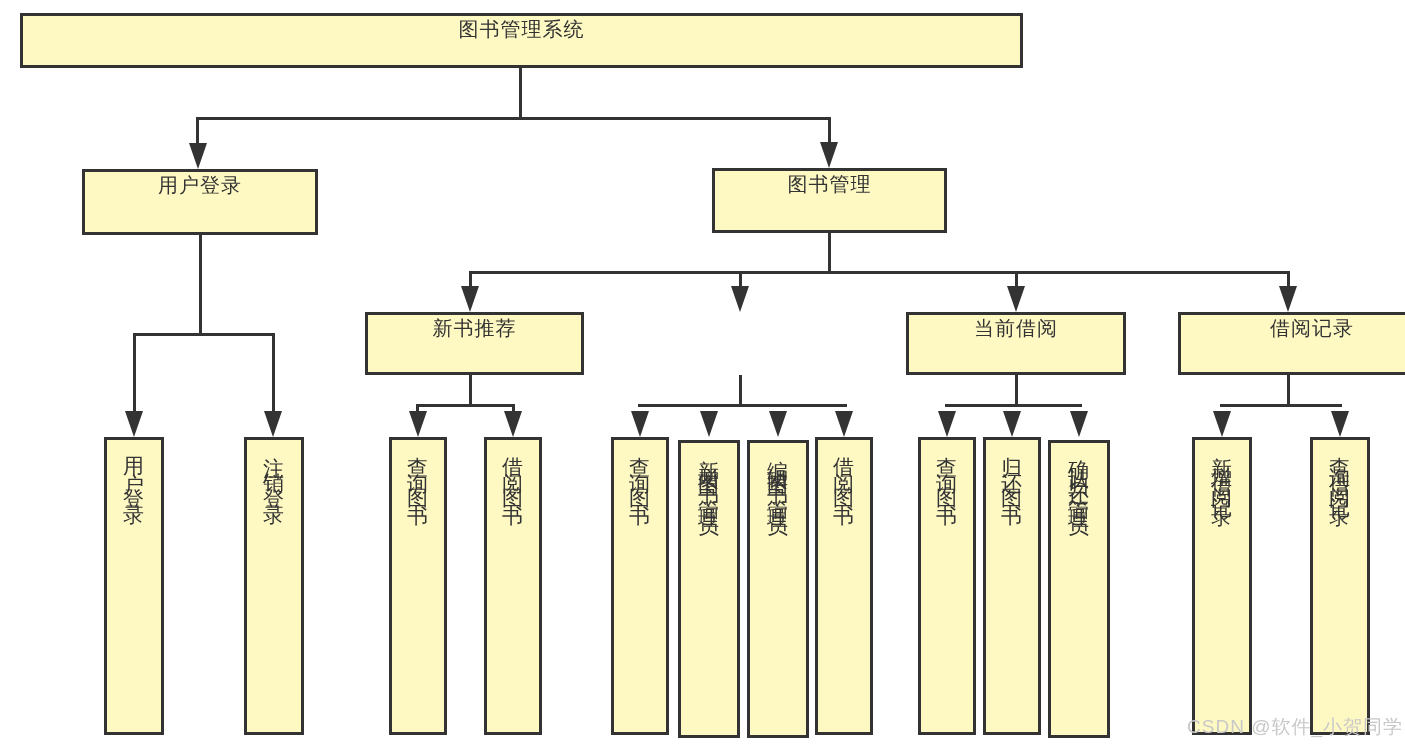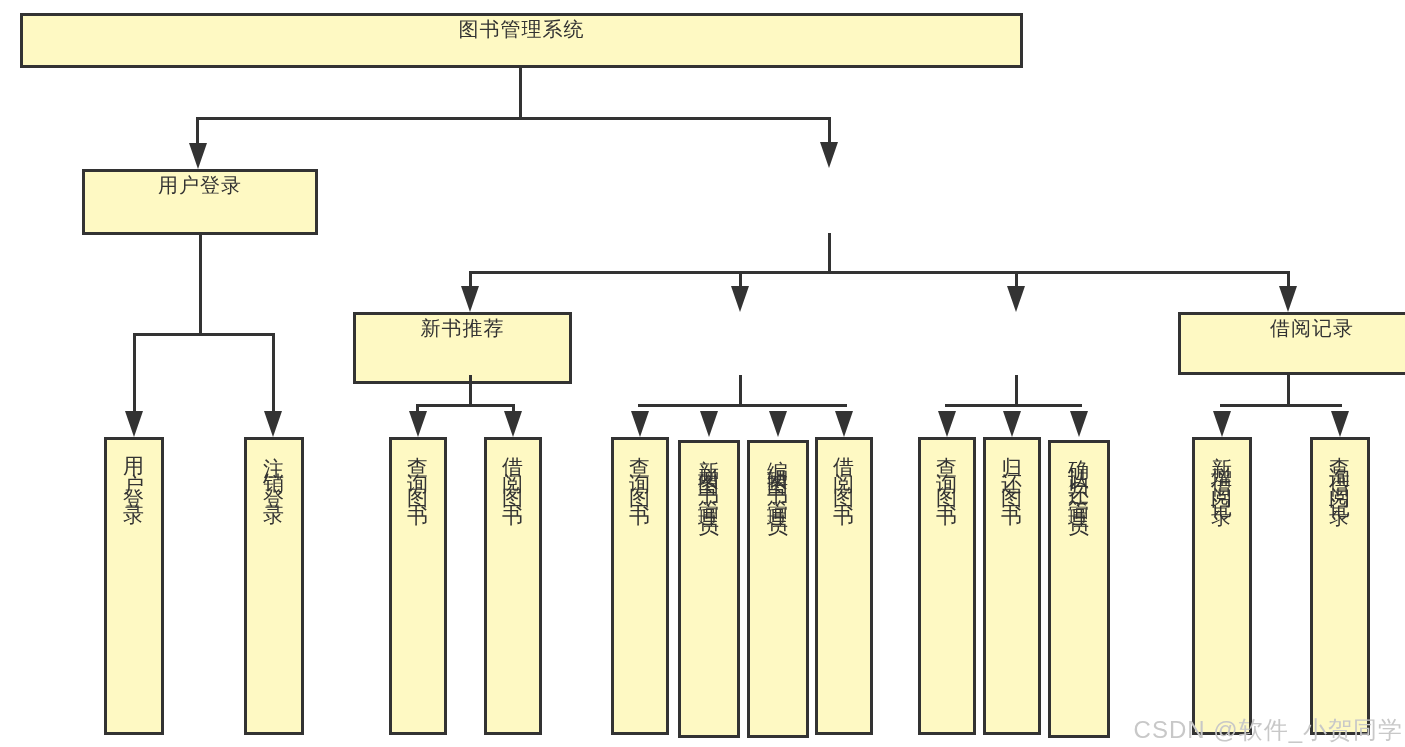--- a/index.html
+++ b/index.html
@@ -23,21 +23,21 @@
   .hl,.vl{position:absolute;background:#333;}
   .hl{height:3px;}
   .vl{width:3px;}
   .ar{
     position:absolute;width:0;height:0;
     border-left:9px solid transparent;border-right:9px solid transparent;
     border-top:26px solid #333;
   }
   .watermark{
     position:absolute;right:2px;top:714px;
-    font-size:24px;color:#c8c8c8;letter-spacing:1px;white-space:nowrap;
+    font-size:19px;color:#c8c8c8;letter-spacing:1px;white-space:nowrap;
   }
 </style>
 </head>
 <body>
 
 <div id="stage">
 
   <div class="box" style="left:20px;top:13px;width:1003px;height:55px">
     <span>图书管理系统</span>
   </div>
@@ -45,41 +45,47 @@
   <div class="vl" style="left:519px;top:68px;height:52px"></div>
   <div class="hl" style="left:197px;top:117px;width:634px"></div>
   <div class="vl" style="left:196px;top:117px;height:30px"></div>
   <div class="vl" style="left:828px;top:117px;height:28px"></div>
   <div class="ar" style="left:189px;top:143px"></div>
   <div class="ar" style="left:820px;top:142px"></div>
 
   <div class="box" style="left:82px;top:169px;width:236px;height:66px">
     <span>用户登录</span>
   </div>
+  <div class="box" style="left:712px;top:168px;width:235px;height:65px">
+    <span>图书管理</span>
+  </div>
 
   <div class="vl" style="left:199px;top:235px;height:101px"></div>
   <div class="hl" style="left:133px;top:333px;width:142px"></div>
   <div class="vl" style="left:133px;top:333px;height:80px"></div>
   <div class="vl" style="left:272px;top:333px;height:80px"></div>
   <div class="ar" style="left:125px;top:411px"></div>
   <div class="ar" style="left:264px;top:411px"></div>
 
   <div class="vl" style="left:828px;top:233px;height:40px"></div>
   <div class="hl" style="left:469px;top:271px;width:821px"></div>
   <div class="vl" style="left:469px;top:271px;height:18px"></div>
   <div class="vl" style="left:739px;top:271px;height:18px"></div>
   <div class="vl" style="left:1015px;top:271px;height:18px"></div>
   <div class="vl" style="left:1287px;top:271px;height:18px"></div>
   <div class="ar" style="left:461px;top:286px"></div>
   <div class="ar" style="left:731px;top:286px"></div>
   <div class="ar" style="left:1007px;top:286px"></div>
   <div class="ar" style="left:1279px;top:286px"></div>
 
-  <div class="box" style="left:353px;top:312px;width:219px;height:72px">
+  <div class="box" style="left:365px;top:312px;width:219px;height:63px">
     <span>新书推荐</span>
+  </div>
+  <div class="box" style="left:906px;top:312px;width:220px;height:63px">
+    <span>当前借阅</span>
   </div>
   <div class="box" style="left:1178px;top:312px;width:268px;height:63px">
     <span>借阅记录</span>
   </div>
 
   <div class="vl" style="left:469px;top:375px;height:32px"></div>
   <div class="hl" style="left:416px;top:404px;width:99px"></div>
   <div class="vl" style="left:416px;top:404px;height:10px"></div>
   <div class="vl" style="left:512px;top:404px;height:10px"></div>
   <div class="ar" style="left:409px;top:411px"></div>

